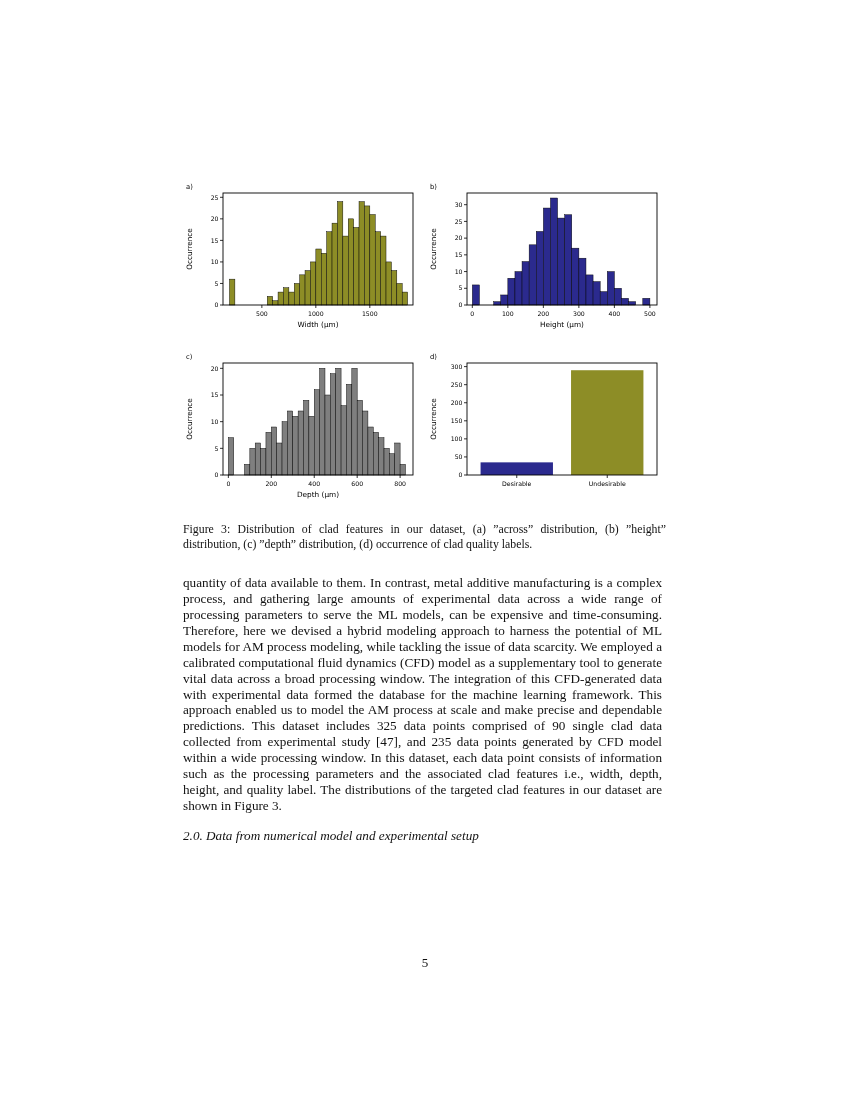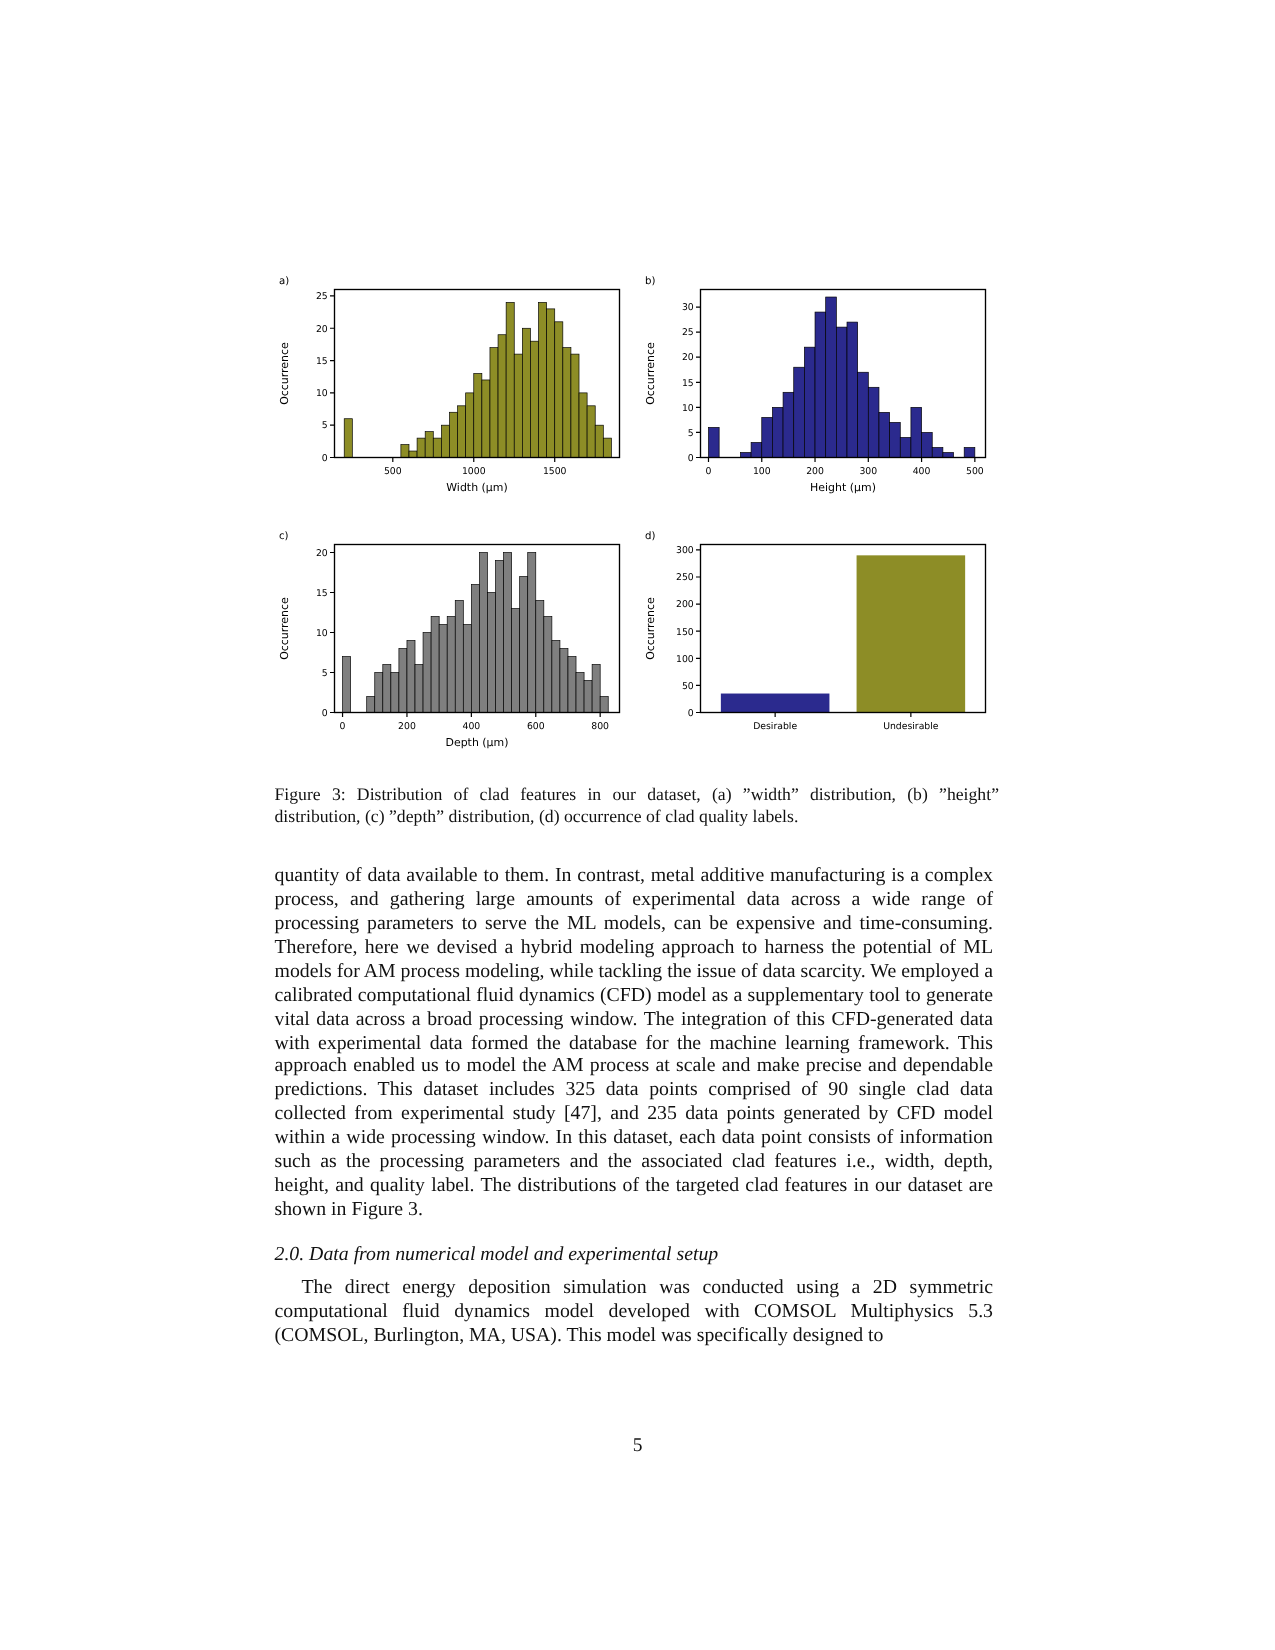--- a/index.html
+++ b/index.html
@@ -250,24 +250,23 @@
               <text x="89.76190476190476" y="136" font-size="6.2" text-anchor="middle" fill="#000" font-family="&quot;DejaVu Sans&quot;, sans-serif">Desirable</text>
               <line x1="180.23809523809524" y1="125" x2="180.23809523809524" y2="128" stroke="#000" stroke-width="0.8"></line>
               <text x="180.23809523809524" y="136" font-size="6.2" text-anchor="middle" fill="#000" font-family="&quot;DejaVu Sans&quot;, sans-serif">Undesirable</text>
               <text x="9" y="69" font-size="7.3" text-anchor="middle" fill="#000" font-family="&quot;DejaVu Sans&quot;, sans-serif" transform="rotate(-90 9 69)">Occurrence</text>
               <text x="3" y="9" font-size="6.8" text-anchor="start" fill="#000" font-family="&quot;DejaVu Sans&quot;, sans-serif">d)</text>
             </svg>
         </div>
       </div>
     </div>
 
-    <p class="caption">Figure 3: Distribution of clad features in our dataset, (a) ”width” distribution, (b) ”height” distribution, (c) ”depth” distribution, (d) occurrence of clad quality labels.</p>
+    <p class="caption">Figure 3: Distribution of clad features in our dataset, (a) ”across” distribution, (b) ”height” distribution, (c) ”depth” distribution, (d) occurrence of clad quality labels.</p>
 
     <p class="body-par">quantity of data available to them. In contrast, metal additive manufacturing is a complex process, and gathering large amounts of experimental data across a wide range of processing parameters to serve the ML models, can be expensive and time-consuming. Therefore, here we devised a hybrid modeling approach to harness the potential of ML models for AM process modeling, while tackling the issue of data scarcity. We employed a calibrated computational fluid dynamics (CFD) model as a supplementary tool to generate vital data across a broad processing window. The integration of this CFD-generated data with experimental data formed the database for the machine learning framework. This approach enabled us to model the AM process at scale and make precise and dependable predictions. This dataset includes 325 data points comprised of 90 single clad data collected from experimental study [47], and 235 data points generated by CFD model within a wide processing window. In this dataset, each data point consists of information such as the processing parameters and the associated clad features i.e., width, depth, height, and quality label. The distributions of the targeted clad features in our dataset are shown in Figure 3.</p>
 
     <h3 class="section-heading">2.0. Data from numerical model and experimental setup</h3>
 
-    <p class="body-par indent">The direct energy deposition simulation was conducted using a 2D symmetric computational fluid dynamics model developed with COMSOL Multiphysics 5.3 (COMSOL, Burlington, MA, USA). This model was specifically designed to</p>
 
   </div>
 
   <div class="page-number">5</div>
 </div>
 
 </body></html>

